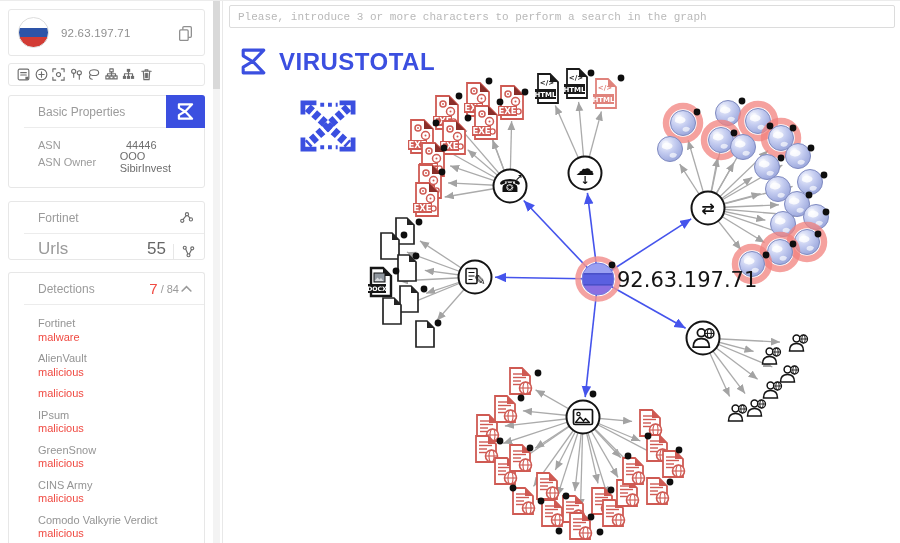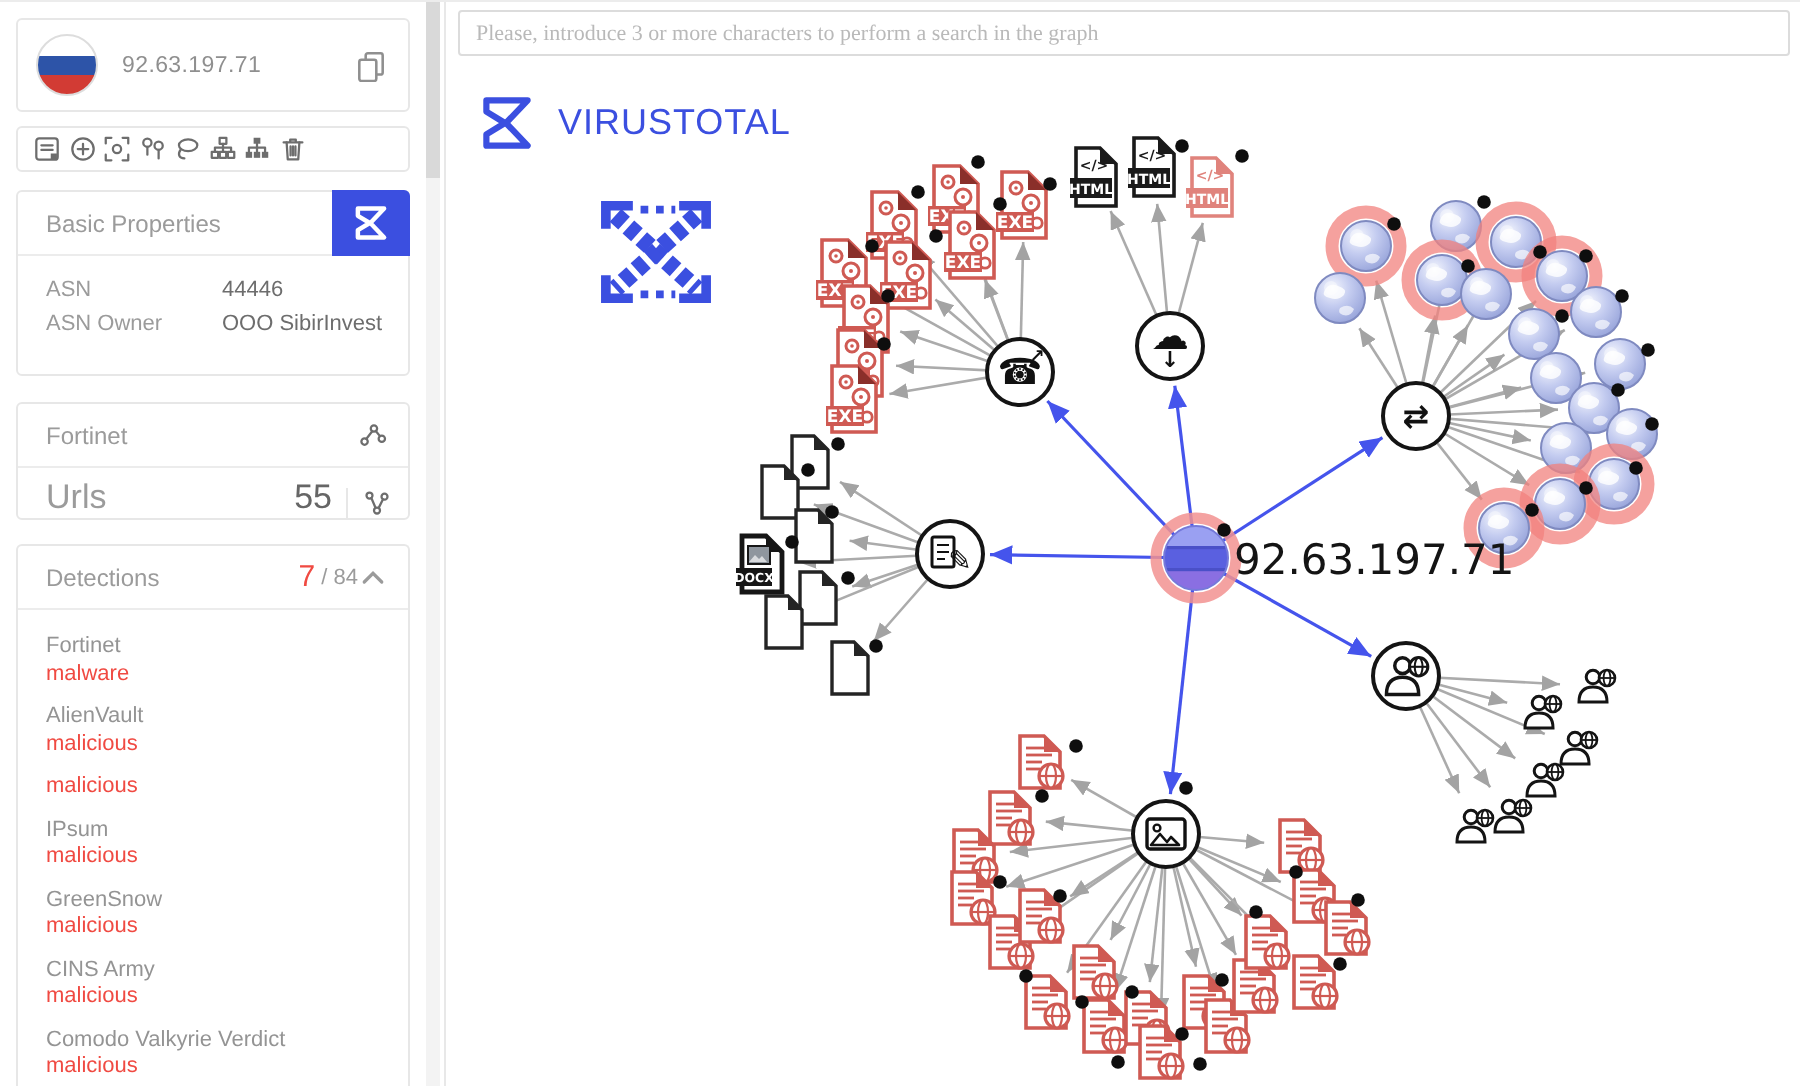--- a/index.html
+++ b/index.html
@@ -3,21 +3,21 @@
 <meta charset="utf-8">
 <style>
   html,body{margin:0;padding:0;background:#fff;}
   .app{position:relative;width:900px;height:543px;background:#fff;overflow:hidden;
        font-family:"Liberation Sans","DejaVu Sans",sans-serif;border-top:1px solid #ececec;box-sizing:border-box;}
   #graph{position:absolute;left:0;top:0;z-index:1;}
   #graph text{font-family:"DejaVu Sans","Liberation Sans",sans-serif;}
 
   
   .sidebar{position:absolute;left:0;top:0;width:213px;height:543px;background:#fff;z-index:5;}
-  .card{position:absolute;left:8px;width:197px;border:1px solid #e7e7e7;border-radius:3px;background:#fff;box-sizing:border-box;}
+  .card{position:absolute;left:8px;width:197px;border:1px solid #e7e7e7;border-radius:3px;background:#fff;box-sizing:border-box;padding-left:15px;}
   .ip-card{top:8px;height:47px;display:flex;align-items:center;padding:0 10px 0 9px;}
   .flag{width:29px;height:29px;border-radius:50%;border:1px solid #ddd;flex:none;
         background:linear-gradient(180deg,#fff 0 34%,#2d54a8 34% 67%,#d23b34 67%);}
   .ip-text{margin-left:12px;color:#8f8f8f;font-size:11.5px;flex:1;letter-spacing:.2px;}
   .copy-btn{cursor:pointer;display:flex;}
   .copy-btn svg{width:17px;height:17px;}
   .toolbar{top:62px;height:23px;display:flex;align-items:center;padding-left:7px;}
   .tb{width:15px;height:15px;margin-right:2.5px;cursor:pointer;display:flex;}
   .tb svg{width:15px;height:15px;}
 
@@ -51,26 +51,26 @@
   .det-vendor{color:#949494;display:block;margin-bottom:1.5px;}
   .det-verdict{color:var(--detection-red,#f04a42);}
 
   .scroll-track{position:absolute;left:213px;top:0;width:7px;height:543px;background:#f3f3f3;z-index:6;}
   .scroll-thumb{width:7px;height:88px;background:#d9d9d9;}
   .main-divider{position:absolute;left:222px;top:0;width:1px;height:543px;background:#e8e8e8;z-index:4;}
 
   
   .search{position:absolute;left:229px;top:4px;width:666px;height:23px;box-sizing:border-box;border:1px solid #dcdcdc;
           border-radius:2px;z-index:6;font-size:11px;padding:0 8px;color:#555;outline:none;
-          font-family:Liberation Serif, serif;}
+          font-family:Liberation Mono, monospace;}
   .search::placeholder{color:#b9b9b9;}
   .logo{position:absolute;left:237px;top:44px;display:flex;align-items:center;gap:9px;z-index:3;}
   .logo-icon{display:flex;}
   .logo-icon svg{width:33px;height:33px;}
-  .logo-text{color:var(--brand-blue,#3b4fe0);font-size:18px;font-weight:normal;letter-spacing:.5px;}
+  .logo-text{color:var(--brand-blue,#3b4fe0);font-size:24px;font-weight:bold;letter-spacing:.5px;}
   .pixel-x{position:absolute;left:299px;top:98px;z-index:3;}
   .pixel-x svg{width:58px;height:54px;}
 </style>
 </head>
 <body>
 
 <div class="app">
 
   <svg id="graph" width="900" height="543">
       <defs>

